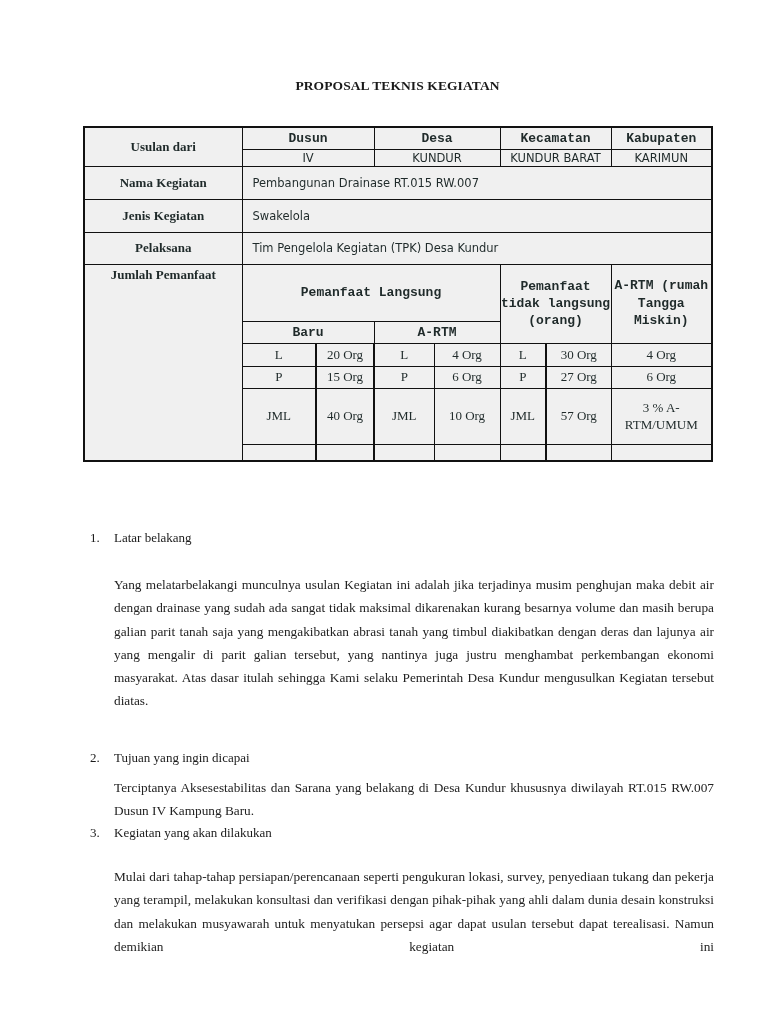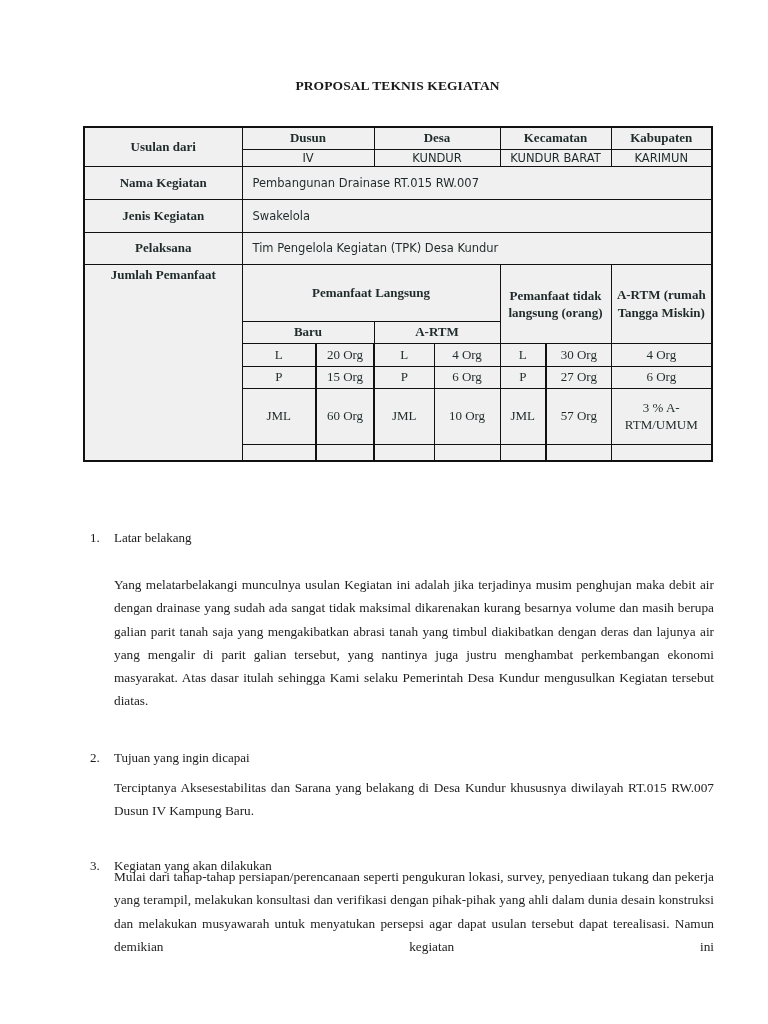--- a/index.html
+++ b/index.html
@@ -17,21 +17,21 @@
   table.info {
     position: absolute; left: 83px; top: 126px;
     border-collapse: collapse; background: #f0f0f0;
     table-layout: fixed; width: 628px;
     border: 2px solid #111;
   }
   table.info td {
     border: 1px solid #111; padding: 0; text-align: center; vertical-align: middle;
     color: #1f2a2a;
   }
-  .hdr { font-weight: bold; font-size: 13px; }
+  .hdr { font-weight: bold; font-size: 13px; font-family: Liberation Mono, monospace; }
   .lbl { font-weight: bold; font-size: 13px; }
   .sans { font-family: "DejaVu Sans", sans-serif; font-size: 11.5px; color: #222; }
   .val { text-align: left !important; padding-left: 10px !important; }
   .cell { font-size: 13px; }
   .thick-l { border-left: 2px solid #111 !important; margin-top: 48px; }
   .toplbl { vertical-align: top !important; padding-top: 2px !important; }
   .sec-head { position: absolute; left: 90px; font-weight: normal; font-size: 13px; }
   .sec-head .num { display: inline-block; width: 24px; }
   .para {
     position: absolute; left: 114px; width: 600px; font-size: 13.3px;
@@ -105,21 +105,21 @@
     <td class="cell">P</td>
     <td class="cell thick-l">15 Org</td>
     <td class="cell thick-l">P</td>
     <td class="cell">6 Org</td>
     <td class="cell">P</td>
     <td class="cell thick-l">27 Org</td>
     <td class="cell">6 Org</td>
   </tr>
   <tr style="height:56px">
     <td class="cell">JML</td>
-    <td class="cell thick-l">60 Org</td>
+    <td class="cell thick-l">40 Org</td>
     <td class="cell thick-l">JML</td>
     <td class="cell">10 Org</td>
     <td class="cell">JML</td>
     <td class="cell thick-l">57 Org</td>
     <td class="cell" style="line-height:17.5px; padding:0 4px">3 % A-RTM/UMUM</td>
   </tr>
   <tr style="height:17px">
     <td></td>
     <td class="thick-l"></td>
     <td class="thick-l"></td>
@@ -134,16 +134,16 @@
 <div class="sec-head" style="top:530px">
   <span class="num">1.</span><span>Latar belakang</span>
 </div>
 <div class="para" style="top:561px">Yang melatarbelakangi munculnya usulan Kegiatan ini adalah jika terjadinya musim penghujan maka debit air dengan drainase yang sudah ada sangat tidak maksimal dikarenakan kurang besarnya volume dan masih berupa galian parit tanah saja yang mengakibatkan abrasi tanah yang timbul diakibatkan dengan deras dan lajunya air yang mengalir di parit galian tersebut, yang nantinya juga justru menghambat perkembangan ekonomi masyarakat. Atas dasar itulah sehingga Kami selaku Pemerintah Desa Kundur mengusulkan Kegiatan tersebut diatas.</div>
 
 <div class="sec-head" style="top:750px">
   <span class="num">2.</span><span>Tujuan yang ingin dicapai</span>
 </div>
 <div class="para" style="top:764px">Terciptanya Aksesestabilitas dan Sarana yang belakang di Desa Kundur khususnya diwilayah RT.015 RW.007 Dusun IV Kampung Baru.</div>
 
-<div class="sec-head" style="top:858px">
+<div class="sec-head" style="top:825px">
   <span class="num">3.</span><span>Kegiatan yang akan dilakukan</span>
 </div>
 <div class="para" style="top:853px; text-align-last: justify;">Mulai dari tahap-tahap persiapan/perencanaan seperti pengukuran lokasi, survey, penyediaan tukang dan pekerja yang terampil, melakukan konsultasi dan verifikasi dengan pihak-pihak yang ahli dalam dunia desain konstruksi dan melakukan musyawarah untuk menyatukan persepsi agar dapat usulan tersebut dapat terealisasi. Namun demikian kegiatan ini</div>
 
 </body></html>

